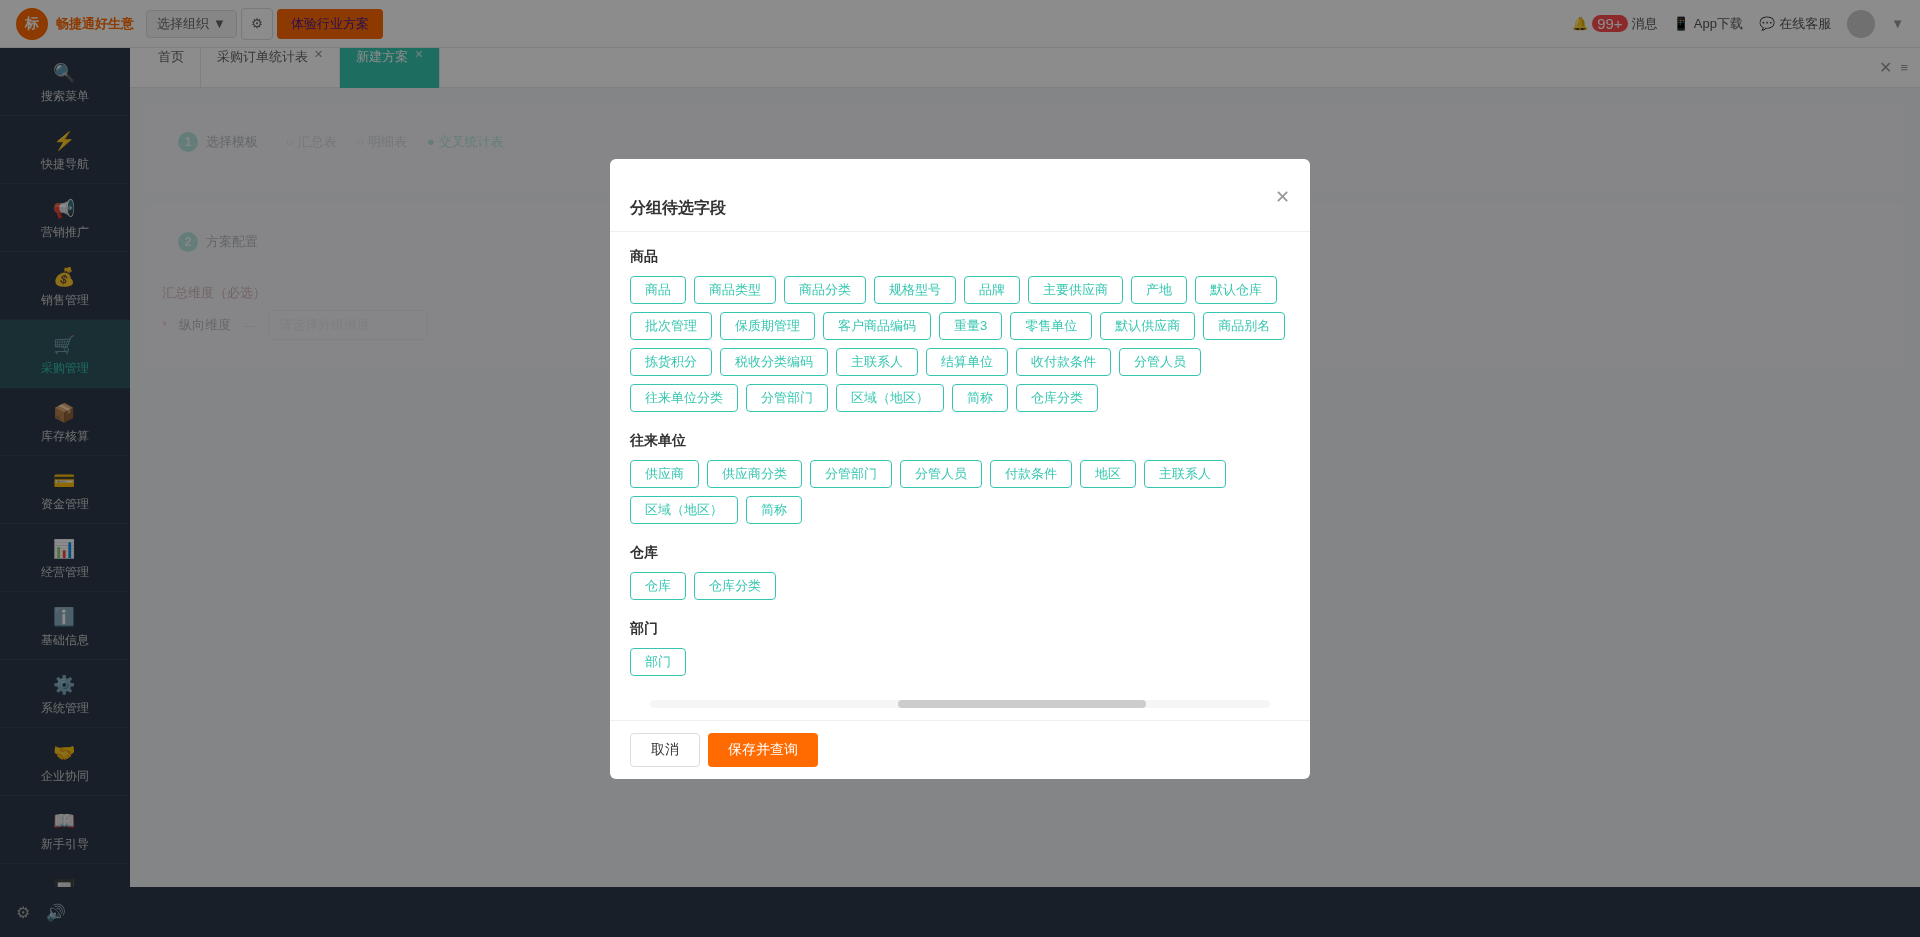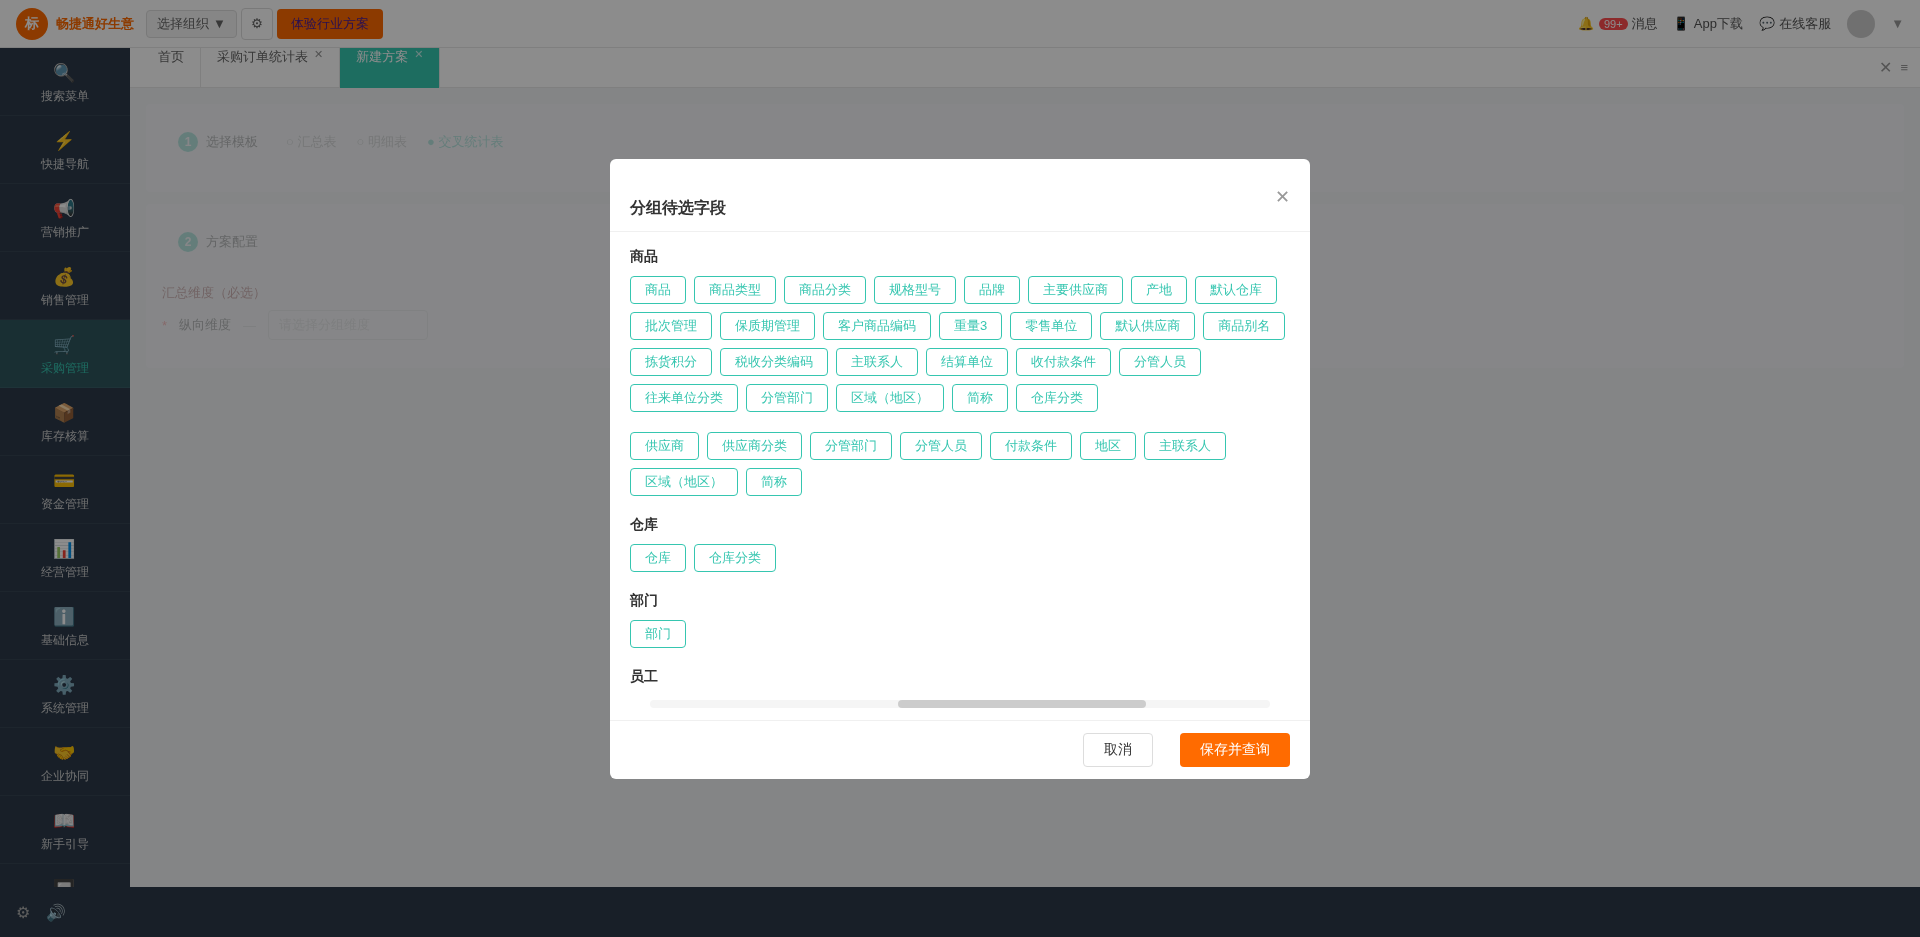--- a/index.html
+++ b/index.html
@@ -41,21 +41,21 @@
       padding: 6px 14px; cursor: pointer; font-size: 13px;
     }
     .top-right {
       display: flex; align-items: center; gap: 16px;
     }
     .top-right-item {
       display: flex; align-items: center; gap: 4px; cursor: pointer; color: #555; font-size: 13px;
     }
     .badge {
       background: #ff4d4f; color: #fff; border-radius: 10px;
-      padding: 0 5px; font-size: 11px; min-width: 18px; text-align: center;
+      padding: 0 5px; font-size: 15px; min-width: 18px; text-align: center;
     }
     .avatar { width: 28px; height: 28px; background: #ccc; border-radius: 50%; }
 
     
     .sidebar {
       position: fixed; top: 48px; left: 0; bottom: 0; width: 130px;
       background: #2c3a4a; color: #ccc; overflow-y: auto; z-index: 90;
     }
     .sidebar-item {
       display: flex; flex-direction: column; align-items: center;
@@ -119,21 +119,21 @@
       padding: 16px 20px 12px; border-bottom: 1px solid #f0f0f0;
       display: flex; justify-content: space-between; align-items: center; flex-shrink: 0;
     }
     .modal-title { font-size: 16px; font-weight: bold; color: #333; margin-top: 23px; }
     .modal-close { cursor: pointer; font-size: 18px; color: #999; }
     .modal-body {
       padding: 16px 20px; overflow-y: auto; flex: 1;
     }
     .modal-footer {
       padding: 12px 20px; border-top: 1px solid #f0f0f0;
-      display: flex; justify-content: flex-end; gap: 27px; flex-shrink: 0;
+      display: flex; justify-content: flex-start; gap: 8px; flex-shrink: 0;
     }
 
     
     .field-section { margin-bottom: 20px; }
     .section-title {
       font-size: 14px; font-weight: bold; color: #333; margin-bottom: 10px;
     }
     .field-tags {
       display: flex; flex-wrap: wrap; gap: 8px;
     }
@@ -349,20 +349,21 @@
           <span class="field-tag">分管人员</span>
           <span class="field-tag">往来单位分类</span>
           <span class="field-tag">分管部门</span>
           <span class="field-tag">区域（地区）</span>
           <span class="field-tag">简称</span>
           <span class="field-tag">仓库分类</span>
         </div>
       </div>
 
       <div class="field-section">
+        <div class="section-title">往来单位</div>
         <div class="field-tags">
           <span class="field-tag">供应商</span>
           <span class="field-tag">供应商分类</span>
           <span class="field-tag">分管部门</span>
           <span class="field-tag">分管人员</span>
           <span class="field-tag">付款条件</span>
           <span class="field-tag">地区</span>
           <span class="field-tag">主联系人</span>
           <span class="field-tag">区域（地区）</span>
           <span class="field-tag">简称</span>

